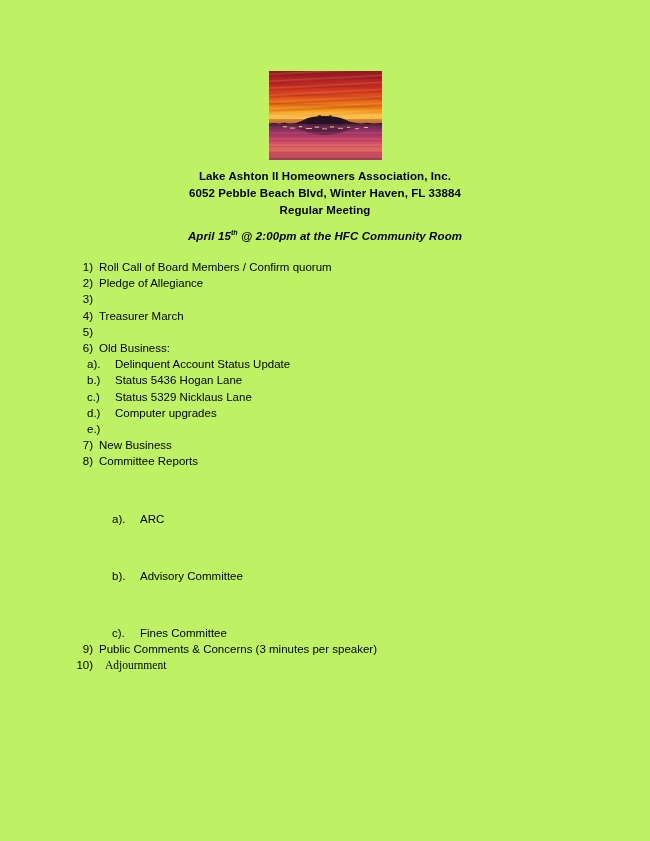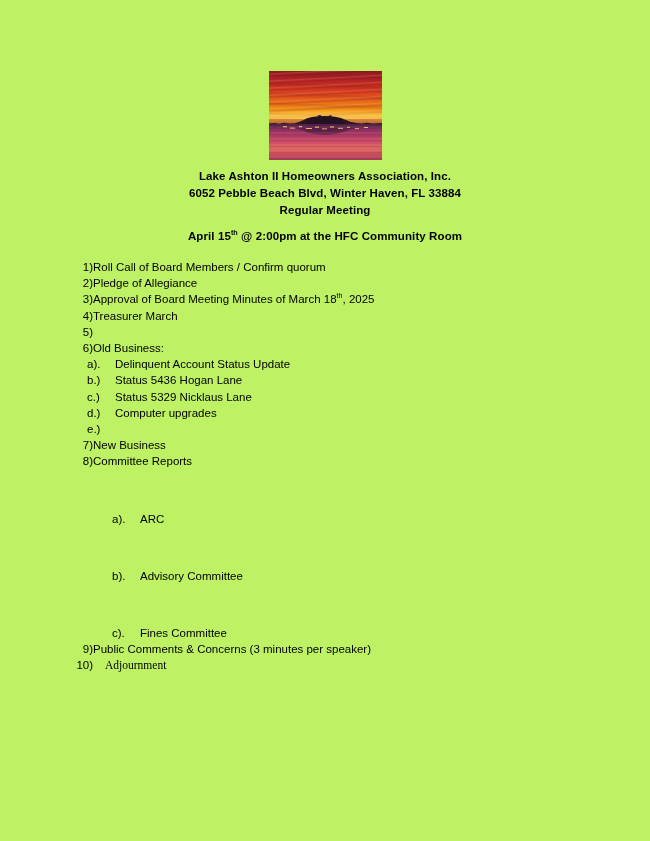--- a/index.html
+++ b/index.html
@@ -160,20 +160,21 @@
     text-align: center;
   }
   .heading .line {
     font-size: 11.5px;
     font-weight: bold;
     line-height: 17px;
     letter-spacing: 0.1px;
   }
   .heading .line.gap {
     margin-top: 9px;
+    font-style: italic;
   }
   sup {
     font-size: 0.62em;
     vertical-align: super;
     line-height: 0;
   }
 
   
   .agenda {
     position: absolute;
@@ -188,20 +189,21 @@
     line-height: 16.2px;
     white-space: nowrap;
   }
   .num {
     display: inline-block;
     width: 25px;
     text-align: right;
     flex: 0 0 25px;
   }
   .txt {
+    padding-left: 6px;
   }
   
   .row.sub .num {
     width: 25px;
     text-align: left;
     flex: 0 0 25px;
     padding-left: 19px;
     box-sizing: content-box;
   }
   .row.sub .txt {
@@ -293,21 +295,20 @@
       <div class="row">
         <span class="num">1)</span>
         <span class="txt">Roll Call of Board Members / Confirm quorum</span>
       </div>
       <div class="row">
         <span class="num">2)</span>
         <span class="txt">Pledge of Allegiance</span>
       </div>
       <div class="row">
         <span class="num">3)</span>
-        <span class="txt"><span>Approval of Board Meeting Minutes of March 18</span><sup>th</sup><span>, 2025</span></span>
       </div>
       <div class="row">
         <span class="num">4)</span>
         <span class="txt">Treasurer March</span>
       </div>
       <div class="row">
         <span class="num">5)</span>
       </div>
       <div class="row">
         <span class="num">6)</span>

